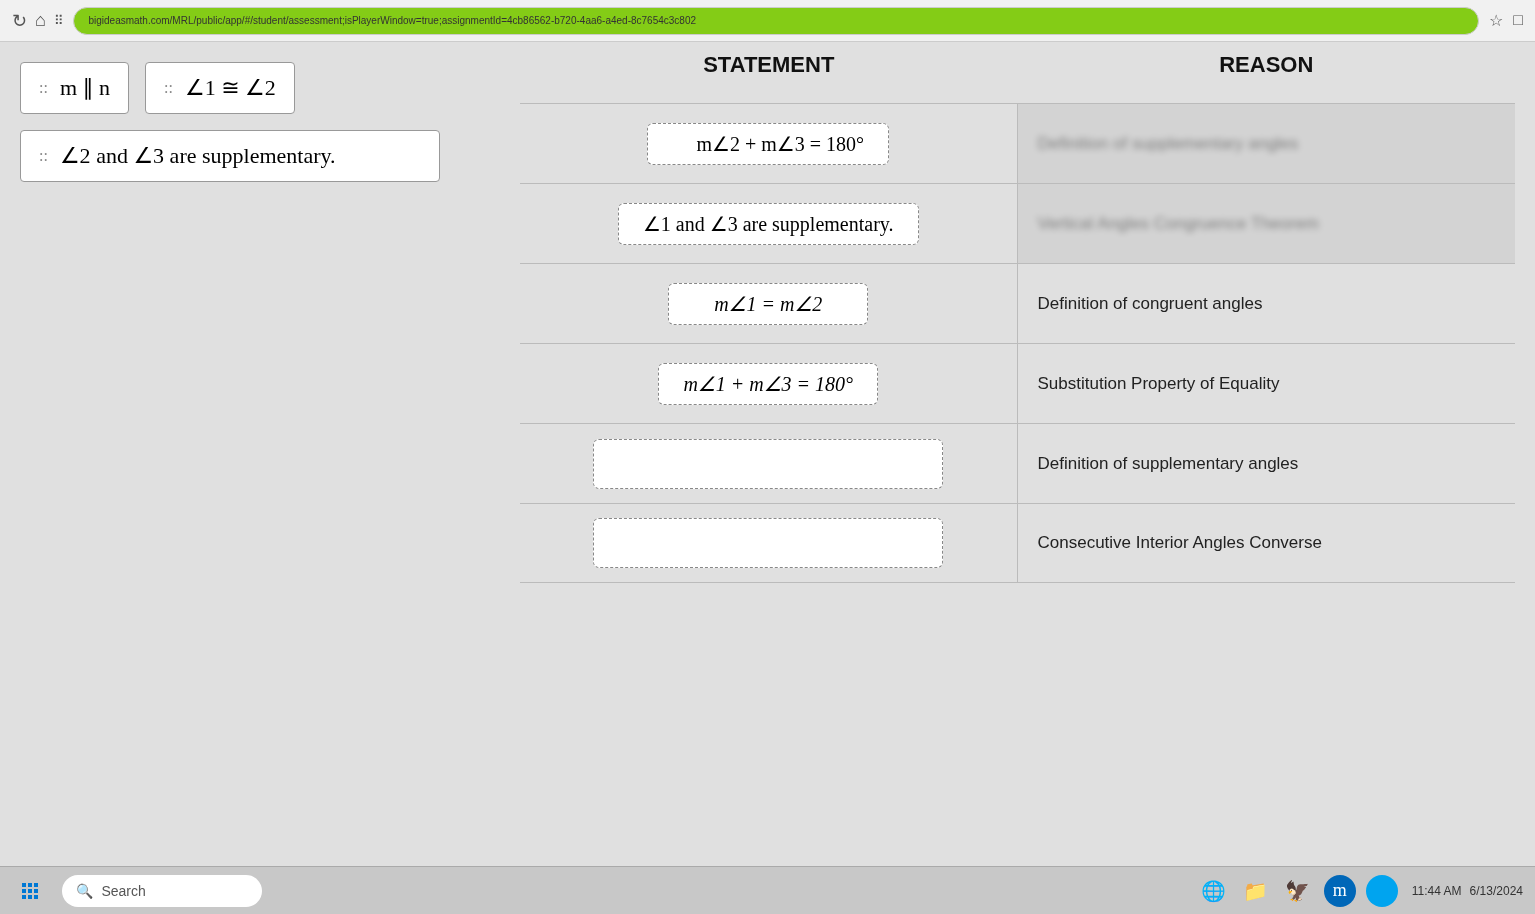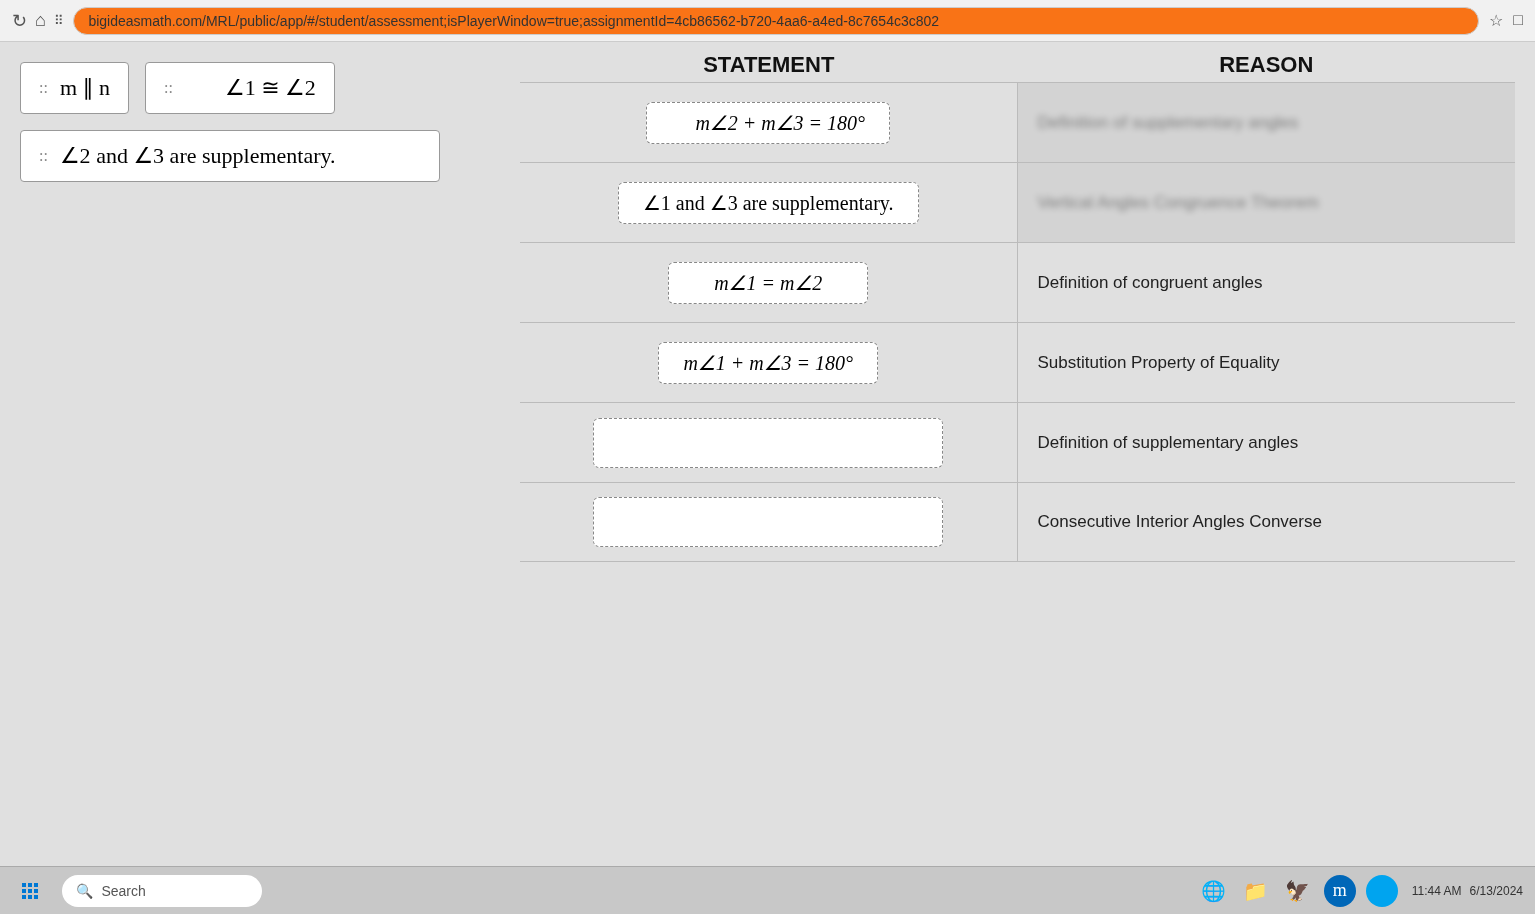--- a/index.html
+++ b/index.html
@@ -29,28 +29,28 @@
       display: flex;
       align-items: center;
       gap: 8px;
       color: #555;
       font-size: 18px;
     }
 
     .address-bar {
       flex: 1;
       height: 28px;
-      background: #f97316;
+      background: #84cc16;
       border: 1px solid #ccc;
       border-radius: 14px;
       display: flex;
       align-items: center;
       padding: 0 14px;
       font-family: Arial, sans-serif;
-      font-size: 14px;
+      font-size: 10px;
       color: #333;
     }
 
     .browser-right-icons {
       display: flex;
       gap: 10px;
       color: #555;
       font-size: 16px;
     }
 
@@ -90,20 +90,21 @@
       font-size: 16px;
       margin-right: 4px;
     }
 
     
     .proof-table {
       flex: 1;
       padding: 10px 20px;
       display: flex;
       flex-direction: column;
+      gap: 21px;
     }
 
     .proof-header {
       display: grid;
       grid-template-columns: 1fr 1fr;
       margin-bottom: 4px;
     }
 
     .proof-header-statement {
       text-align: center;
@@ -286,21 +287,21 @@
 
     <div style="display:flex; gap:16px; flex-wrap:wrap;">
 
       <div class="drag-item">
         <span class="drag-handle">::</span>
         <span style="font-size:22px;">m ∥ n</span>
       </div>
 
       <div class="drag-item">
         <span class="drag-handle">::</span>
-        <span style="font-size:22px;margin-left:40px;">∠1 ≅ ∠2</span>
+        <span style="font-size:22px;">∠1 ≅ ∠2</span>
       </div>
     </div>
 
     <div class="drag-item" style="width: 420px;">
       <span class="drag-handle">::</span>
       <span style="font-size:22px;">∠2 <span style="font-style:normal;">and</span> ∠3 are supplementary.</span>
     </div>
 
   </div>
 
@@ -310,21 +311,21 @@
       <div class="proof-header-statement">STATEMENT</div>
       <div class="proof-header-reason">REASON</div>
     </div>
 
     <div class="proof-rows">
 
 
       <div class="proof-row">
         <div class="statement-cell">
           <div class="statement-box">
-            <span style="font-style:italic;margin-left:24px;">m∠2 + m∠3 = 180°</span>
+            <span style="margin-left:24px;">m∠2 + m∠3 = 180°</span>
           </div>
         </div>
         <div class="reason-cell reason-blurred">
           <span>Definition of supplementary angles</span>
         </div>
       </div>
 
       <div class="proof-row">
         <div class="statement-cell">
           <div class="statement-box">

